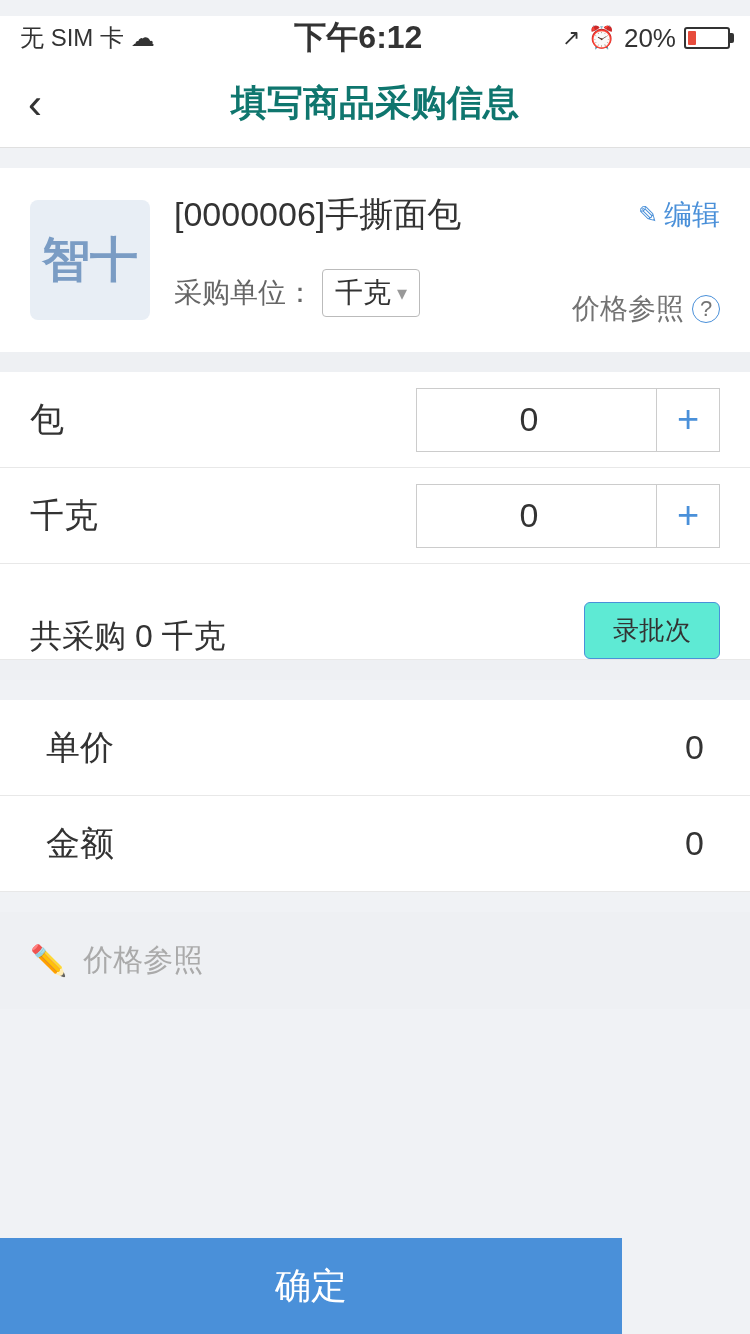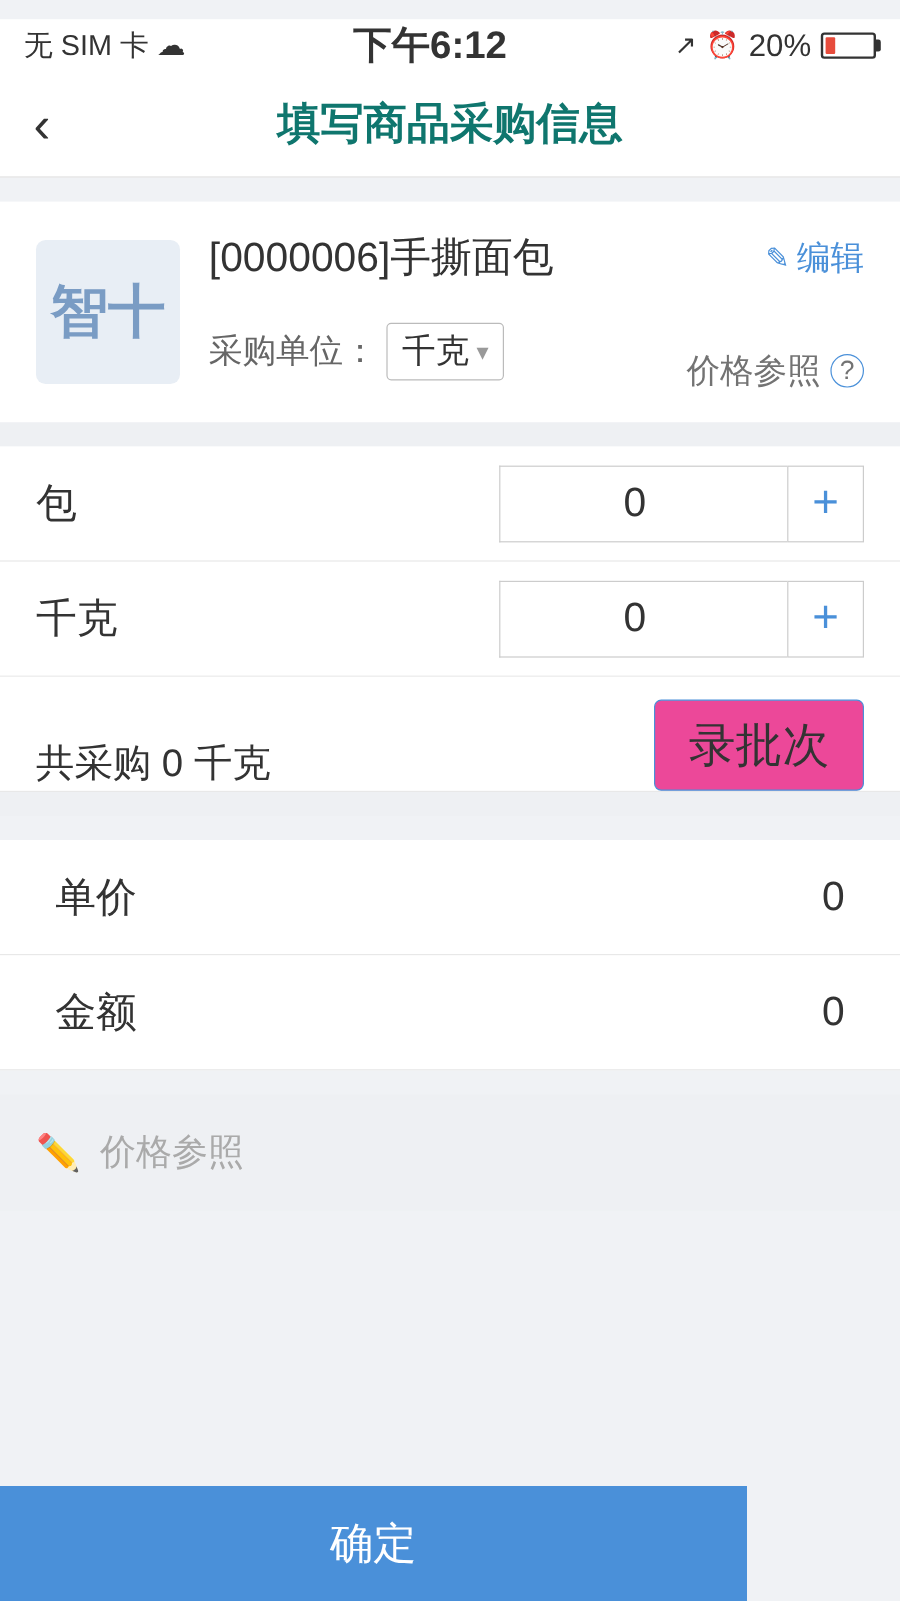--- a/index.html
+++ b/index.html
@@ -243,23 +243,23 @@
       border-bottom: 1px solid #e8e8e8;
     }
     .summary-text {
       font-size: 32px;
       color: #333;
     }
     .record-btn {
       border: 1px solid #4a90d9;
       border-radius: 6px;
       padding: 10px 28px;
-      font-size: 39px;
-      color: #333;
-      background: #ec4899;
+      font-size: 26px;
+      color: #333;
+      background: #5eead4;
       cursor: pointer;
     }
 
     
     .price-section {
       background: #fff;
       margin-top: 20px;
     }
     .price-row {
       display: flex;

